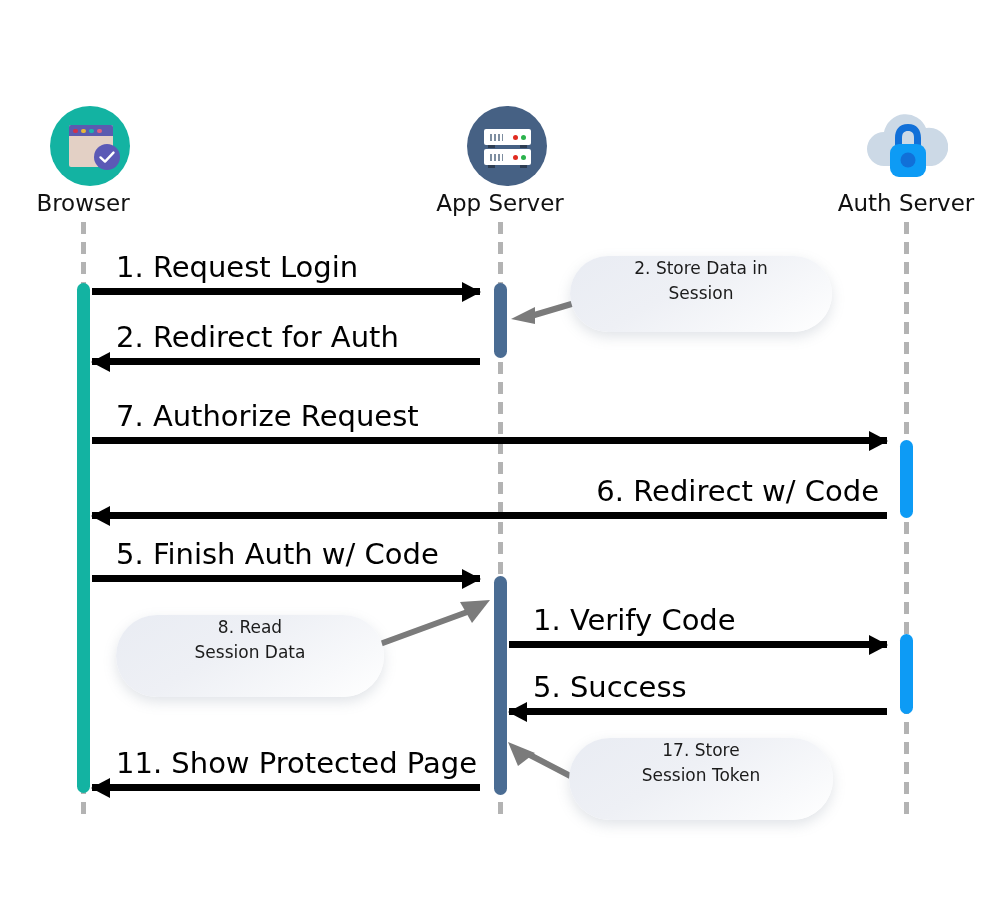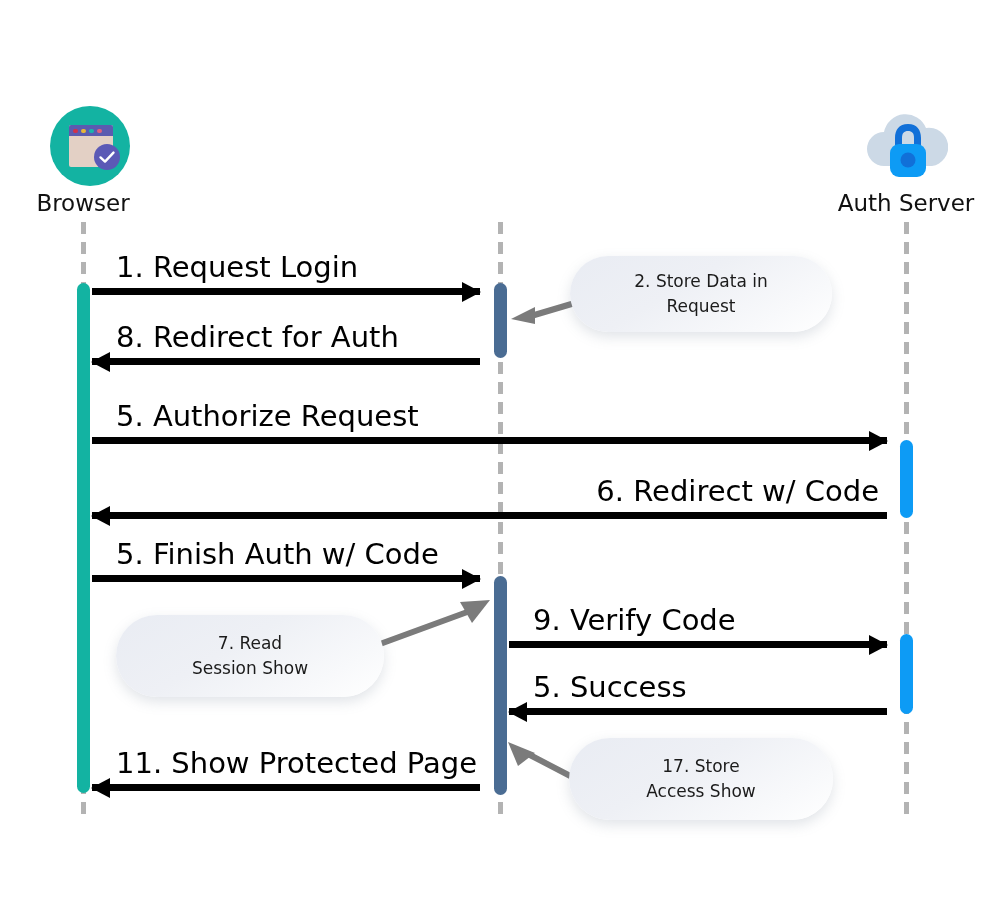--- a/index.html
+++ b/index.html
@@ -173,21 +173,21 @@
     white-space: nowrap;
     font-family: "DejaVu Sans", "Liberation Sans", sans-serif;
   }
   .msg .mlabel.lft  { left: 24px; }
   .msg .mlabel.rgt  { right: 8px; }
 
   
   .note {
     position: absolute;
     display: flex;
-    align-items: center;
+    align-items: flex-start;
     justify-content: center;
     text-align: center;
     border-radius: 60px;
     background: linear-gradient(150deg, #e9ecf3 0%, #eef0f5 42%, #f8f9fb 78%, #ffffff 100%);
     box-shadow: 0 5px 13px rgba(120,130,150,0.22);
     color: #1b1b1b;
     font-size: 17px;
     line-height: 1.45;
     font-family: "DejaVu Sans", "Liberation Sans", sans-serif;
   }
@@ -225,20 +225,40 @@
       </div>
       <div class="browser-check">
         <svg width="26" height="26" viewBox="0 0 26 26">
           <path d="M6.5 13.4 L11 17.6 L19.5 8.6" fill="none" stroke="#ffffff" stroke-width="2.4" stroke-linecap="round" stroke-linejoin="round"></path>
         </svg>
       </div>
     </div>
     <div class="plabel">Browser</div>
   </div>
 
+  <div class="participant" style="left:400px; top:106px;">
+    <div class="icon-wrap">
+      <div class="app-circle"></div>
+      <div class="rack r1">
+        <span class="grill"></span>
+        <span class="led red"></span>
+        <span class="led green"></span>
+        <span class="foot l"></span>
+          <span class="foot r"></span>
+      </div>
+      <div class="rack r2">
+        <span class="grill"></span>
+        <span class="led red"></span>
+        <span class="led green"></span>
+        <span class="foot l"></span>
+          <span class="foot r"></span>
+      </div>
+    </div>
+    <div class="plabel">App Server</div>
+  </div>
 
   <div class="participant" style="left:806px; top:106px;">
     <div class="icon-wrap">
       <svg class="auth-cloud" width="84" height="62" viewBox="0 0 84 62">
         <path d="M20,58 A17,17 0 0 1 20,24 A22,22 0 0 1 62,20 A16,16 0 0 1 68,58 Z" fill="#ccd9e6"></path>
       </svg>
       <svg class="auth-lock" width="44" height="58" viewBox="0 0 44 58">
         <path d="M22 4 C13 4 9 10 9 18 L9 26 L16 26 L16 18 C16 13 18 11 22 11
                  C26 11 28 13 28 18 L28 26 L35 26 L35 18 C35 10 31 4 22 4 Z" fill="#1170d8"></path>
         <rect x="4" y="24" width="36" height="33" rx="9" fill="#0d9bf5"></rect>
@@ -250,45 +270,45 @@
 
   <div class="msg right" style="left:92px; top:288px; width:388px;">
     <div class="line" style="width:388px;"></div>
     <div class="head"></div>
     <span class="mlabel lft">1. Request Login</span>
   </div>
 
   <div class="msg left" style="left:92px; top:358px; width:388px;">
     <div class="line" style="width:388px;"></div>
     <div class="head"></div>
-    <span class="mlabel lft">8. Redirect for Auth</span>
+    <span class="mlabel lft">2. Redirect for Auth</span>
   </div>
 
   <div class="msg right" style="left:92px; top:437px; width:795px;">
     <div class="line" style="width:795px;"></div>
     <div class="head"></div>
-    <span class="mlabel lft">5. Authorize Request</span>
+    <span class="mlabel lft">7. Authorize Request</span>
   </div>
 
   <div class="msg left" style="left:92px; top:512px; width:795px;">
     <div class="line" style="width:795px;"></div>
     <div class="head"></div>
     <span class="mlabel rgt">6. Redirect w/ Code</span>
   </div>
 
   <div class="msg right" style="left:92px; top:575px; width:388px;">
     <div class="line" style="width:388px;"></div>
     <div class="head"></div>
     <span class="mlabel lft">5. Finish Auth w/ Code</span>
   </div>
 
   <div class="msg right" style="left:509px; top:641px; width:378px;">
     <div class="line" style="width:378px;"></div>
     <div class="head"></div>
-    <span class="mlabel lft">9. Verify Code</span>
+    <span class="mlabel lft">1. Verify Code</span>
   </div>
 
   <div class="msg left" style="left:509px; top:708px; width:378px;">
     <div class="line" style="width:378px;"></div>
     <div class="head"></div>
     <span class="mlabel lft">5. Success</span>
   </div>
 
   <div class="msg left" style="left:92px; top:784px; width:388px;">
     <div class="line" style="width:388px;"></div>
@@ -296,39 +316,39 @@
     <span class="mlabel lft">11. Show Protected Page</span>
   </div>
 
   <svg class="note-arrow" style="left:505px; top:296px;" width="82" height="32" viewBox="0 0 82 32">
     <line x1="80" y1="4" x2="26" y2="20" stroke="#7b7b7b" stroke-width="6" stroke-linecap="round"></line>
     <path d="M6 23 L30 11 L30 28 Z" fill="#7b7b7b"></path>
   </svg>
   <div class="note" style="left:570px; top:256px; width:262px; height:76px;">
     <div>
       <span>2. Store Data in</span><br>
-      <span>Request</span>
+      <span>Session</span>
     </div>
   </div>
 
   <svg class="note-arrow" style="left:374px; top:594px;" width="120" height="56" viewBox="0 0 120 56">
     <line x1="6" y1="50" x2="96" y2="17" stroke="#7b7b7b" stroke-width="6" stroke-linecap="round"></line>
     <path d="M116 6 L86 8 L98 29 Z" fill="#7b7b7b"></path>
   </svg>
   <div class="note" style="left:116px; top:615px; width:268px; height:82px;">
     <div>
-      <span>7. Read</span><br>
-      <span>Session Show</span>
+      <span>8. Read</span><br>
+      <span>Session Data</span>
     </div>
   </div>
 
   <svg class="note-arrow" style="left:504px; top:738px;" width="80" height="46" viewBox="0 0 80 46">
     <line x1="74" y1="42" x2="24" y2="16" stroke="#7b7b7b" stroke-width="6" stroke-linecap="round"></line>
     <path d="M4 4 L14 28 L31 15 Z" fill="#7b7b7b"></path>
   </svg>
   <div class="note" style="left:569px; top:738px; width:264px; height:82px;">
     <div>
       <span>17. Store</span><br>
-      <span>Access Show</span>
+      <span>Session Token</span>
     </div>
   </div>
 
 </div>
 
 </body></html>

